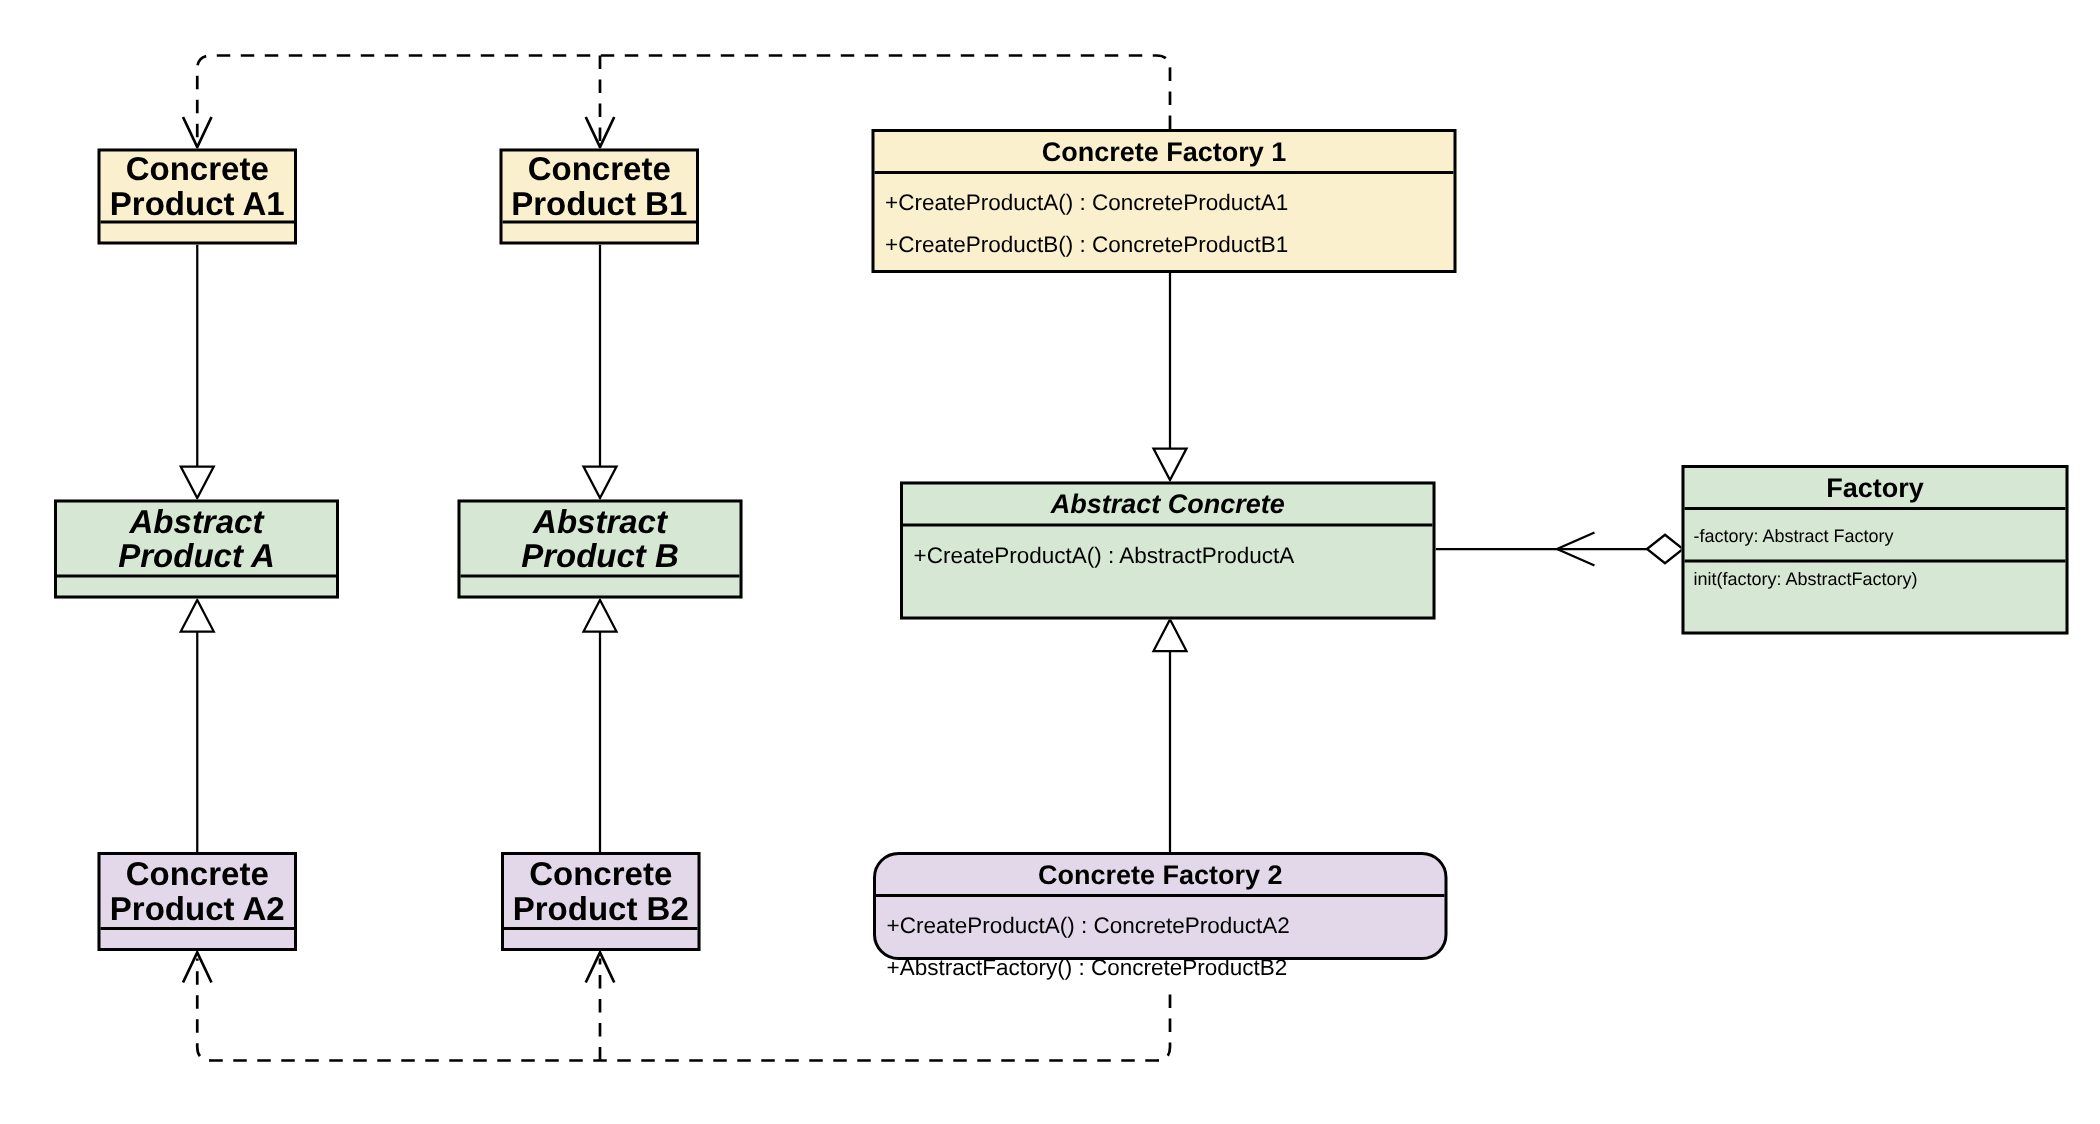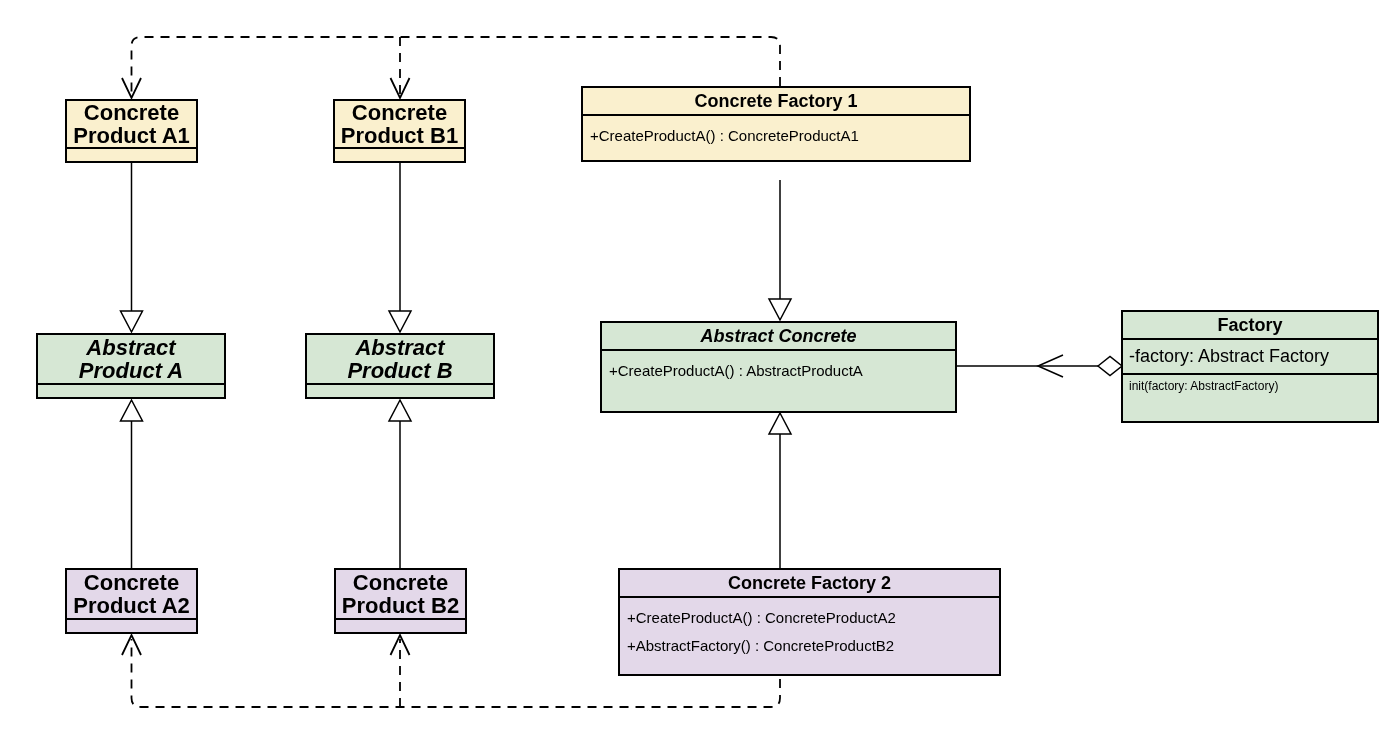--- a/index.html
+++ b/index.html
@@ -61,21 +61,21 @@
     padding: 6px 7px 0 7px;
     font-size: 15px;
     line-height: 28px;
   }
   .member { white-space: nowrap; }
   .client-attr {
     flex: 0 0 33px;
     display: flex;
     align-items: center;
     padding-left: 6px;
-    font-size: 18px;
+    font-size: 12px;
     border-bottom: 2px solid #000000;
     white-space: nowrap;
   }
   .client-methods {
     flex: 1;
     padding: 4px 0 0 6px;
     font-size: 12px;
     white-space: nowrap;
   }
 </style>
@@ -142,24 +142,25 @@
 Product A1</div>
     <div class="empty-compartment"></div>
   </div>
 
   <div class="uml-box fill-yellow" style="left:333px; top:99px; width:133px; height:64px;">
     <div class="title-2line">Concrete
 Product B1</div>
     <div class="empty-compartment"></div>
   </div>
 
-  <div class="uml-box fill-yellow" style="left:581px; top:86px; width:390px; height:76px;">
+  <div class="uml-box fill-yellow" style="left:581px; top:86px; width:390px; height:96px;">
     <div class="title-1line">Concrete Factory 1</div>
     <div class="members">
       <div class="member">+CreateProductA() : ConcreteProductA1</div>
+      <div class="member">+CreateProductB() : ConcreteProductB1</div>
     </div>
   </div>
 
   <div class="uml-box fill-green" style="left:36px; top:333px; width:190px; height:66px;">
     <div class="title-2line italic">Abstract
 Product A</div>
     <div class="empty-compartment"></div>
   </div>
 
   <div class="uml-box fill-green" style="left:305px; top:333px; width:190px; height:66px;">
@@ -190,21 +191,21 @@
 Product A2</div>
     <div class="empty-compartment"></div>
   </div>
 
   <div class="uml-box fill-purple" style="left:334px; top:568px; width:133px; height:66px;">
     <div class="title-2line">Concrete
 Product B2</div>
     <div class="empty-compartment"></div>
   </div>
 
-  <div class="uml-box fill-purple" style="left:618px; top:568px; width:383px; height:108px;">
+  <div class="uml-box fill-purple" style="left:582px; top:568px; width:383px; height:72px;border-radius:17px;">
     <div class="title-1line">Concrete Factory 2</div>
     <div class="members">
       <div class="member">+CreateProductA() : ConcreteProductA2</div>
       <div class="member">+AbstractFactory() : ConcreteProductB2</div>
     </div>
   </div>
 
 </div>
 
 </body></html>

